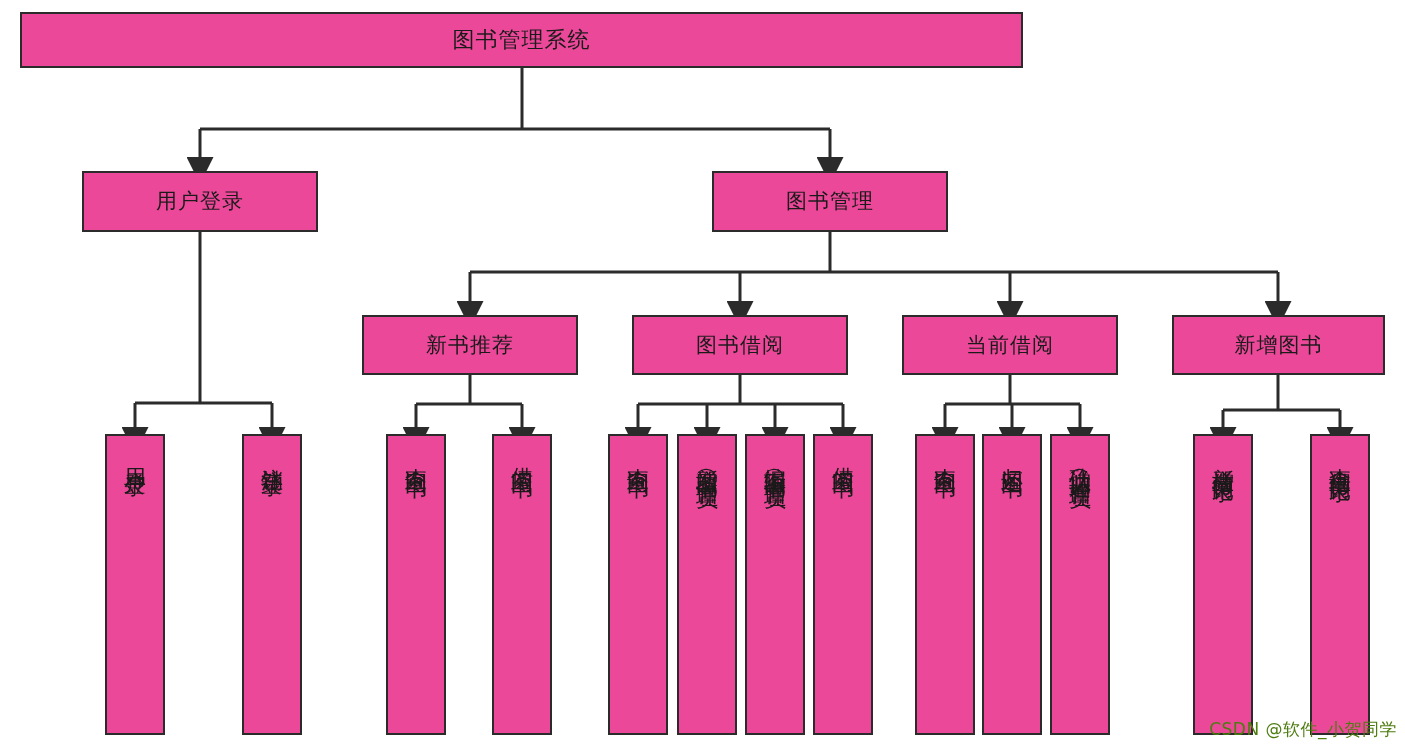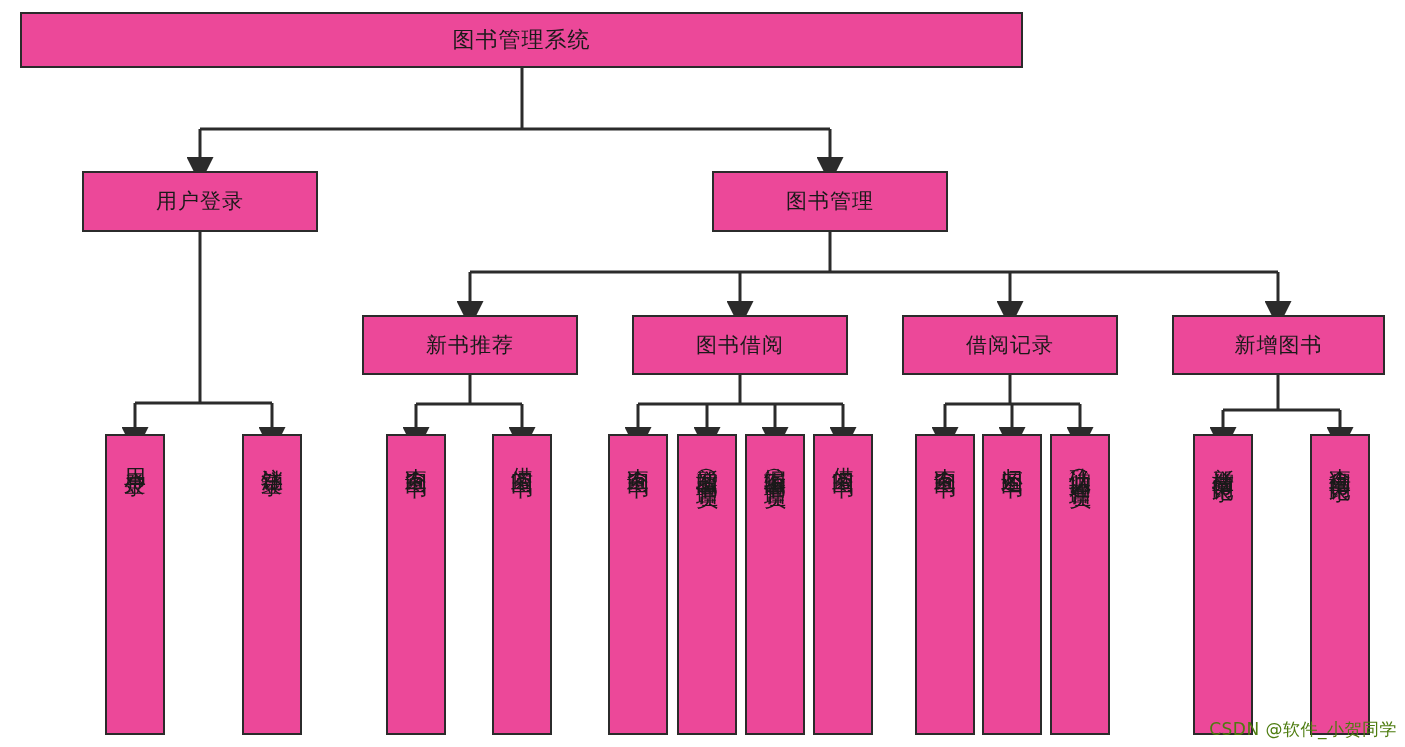--- a/index.html
+++ b/index.html
@@ -136,21 +136,21 @@
     <span class="label">图书管理</span>
   </div>
 
   <div class="node h-node" style="left:362px; top:315px; width:216px; height:60px;text-align:center;">
     <span class="label">新书推荐</span>
   </div>
   <div class="node h-node" style="left:632px; top:315px; width:216px; height:60px;">
     <span class="label">图书借阅</span>
   </div>
   <div class="node h-node" style="left:902px; top:315px; width:216px; height:60px;">
-    <span class="label">借阅记录</span>
+    <span class="label">当前借阅</span>
   </div>
   <div class="node h-node" style="left:1172px; top:315px; width:213px; height:60px;">
     <span class="label">新增图书</span>
   </div>
 
   <div class="node v-node" style="left:105px; top:434px; width:60px; height:301px;">
     <span class="label">用户登录</span>
   </div>
   <div class="node v-node" style="left:242px; top:434px; width:60px; height:301px;">
     <span class="label">注销登录</span>

